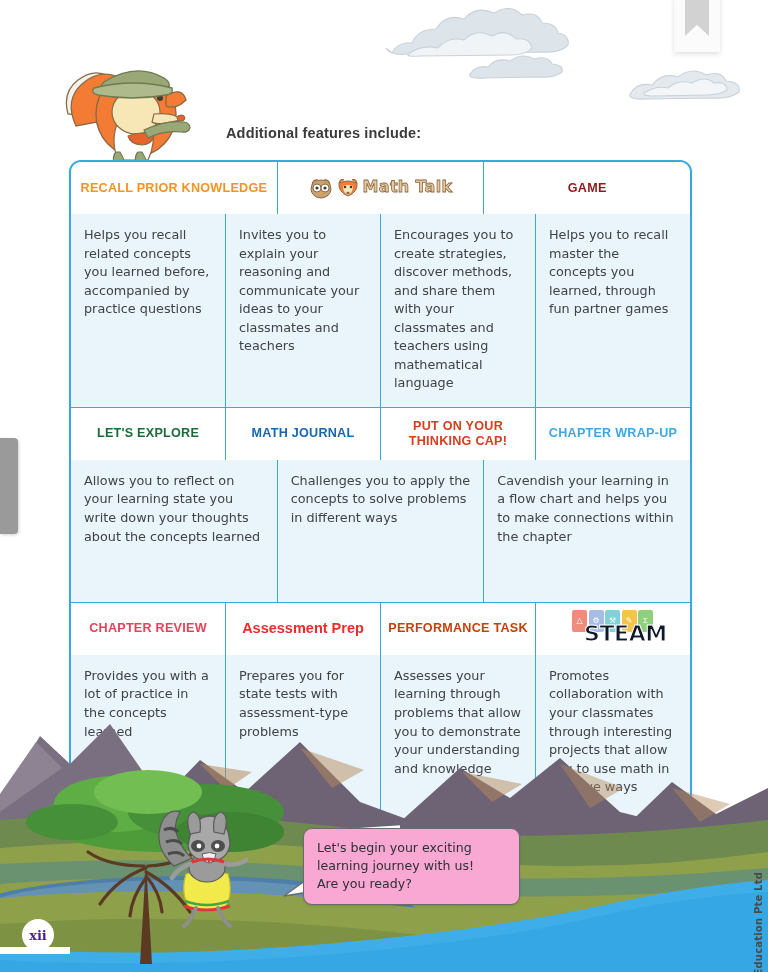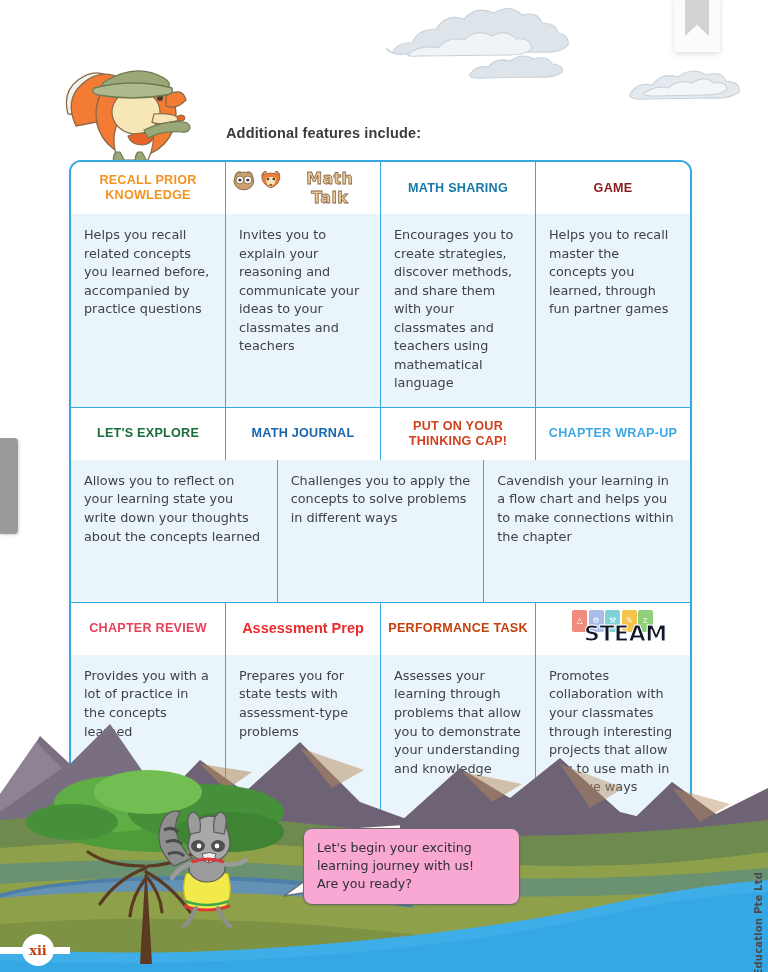--- a/index.html
+++ b/index.html
@@ -113,24 +113,24 @@
   }
   .bubble-tail{
     position:absolute;left:283px;top:876px;width:26px;height:22px;
   }
 
   
   .page-num-bar{
     position:absolute;left:0;bottom:18px;width:70px;height:7px;background:#fff;
   }
   .page-num{
-    position:absolute;left:22px;bottom:6px;width:32px;height:32px;
+    position:absolute;left:22px;bottom:21px;width:32px;height:32px;
     border-radius:50%;background:#fff;
     display:flex;align-items:center;justify-content:center;
-    font-size:13px;font-weight:bold;color:#c2410c;
+    font-size:13px;font-weight:bold;color:#4c1d95;
     font-family:"DejaVu Serif", serif;
   }
 
   
   .copyright{
     position:absolute;right:4px;bottom:100px;
     transform-origin:100% 100%;
     transform:rotate(-90deg) translate(0,0);
     white-space:nowrap;
     font-size:10px;color:#4a4a4a;font-weight:bold;
@@ -211,23 +211,20 @@
               <path d="M3,6 q9,-4 18,0 q1,9 -9,13 q-10,-4 -9,-13 Z" fill="#F47B34" stroke="#8a6a45" stroke-width="1"></path>
               <path d="M7,9 q5,-2 10,0 q0,7 -5,9 q-5,-2 -5,-9 Z" fill="#F7E7B6"></path>
               <circle cx="9" cy="10" r="1.3" fill="#3b3b3b"></circle>
               <circle cx="15" cy="10" r="1.3" fill="#3b3b3b"></circle>
               <ellipse cx="12" cy="16" rx="1.7" ry="1.2" fill="#8a6a45"></ellipse>
             </svg>
             <span class="mathtalk-text">Math Talk</span>
           </span>
         </div>
         <div class="tcell">
-          <span class="head-label" style="color:#1779A8">MATH SHARING</span>
-        </div>
-        <div class="tcell">
           <span class="head-label" style="color:#8B1A1A">GAME</span>
         </div>
       </div>
       <div class="trow body">
         <div class="tcell">
           <div class="desc">Helps you recall related concepts you learned before, accompanied by practice questions</div>
         </div>
         <div class="tcell">
           <div class="desc">Invites you to explain your reasoning and communicate your ideas to your classmates and teachers</div>
         </div>

